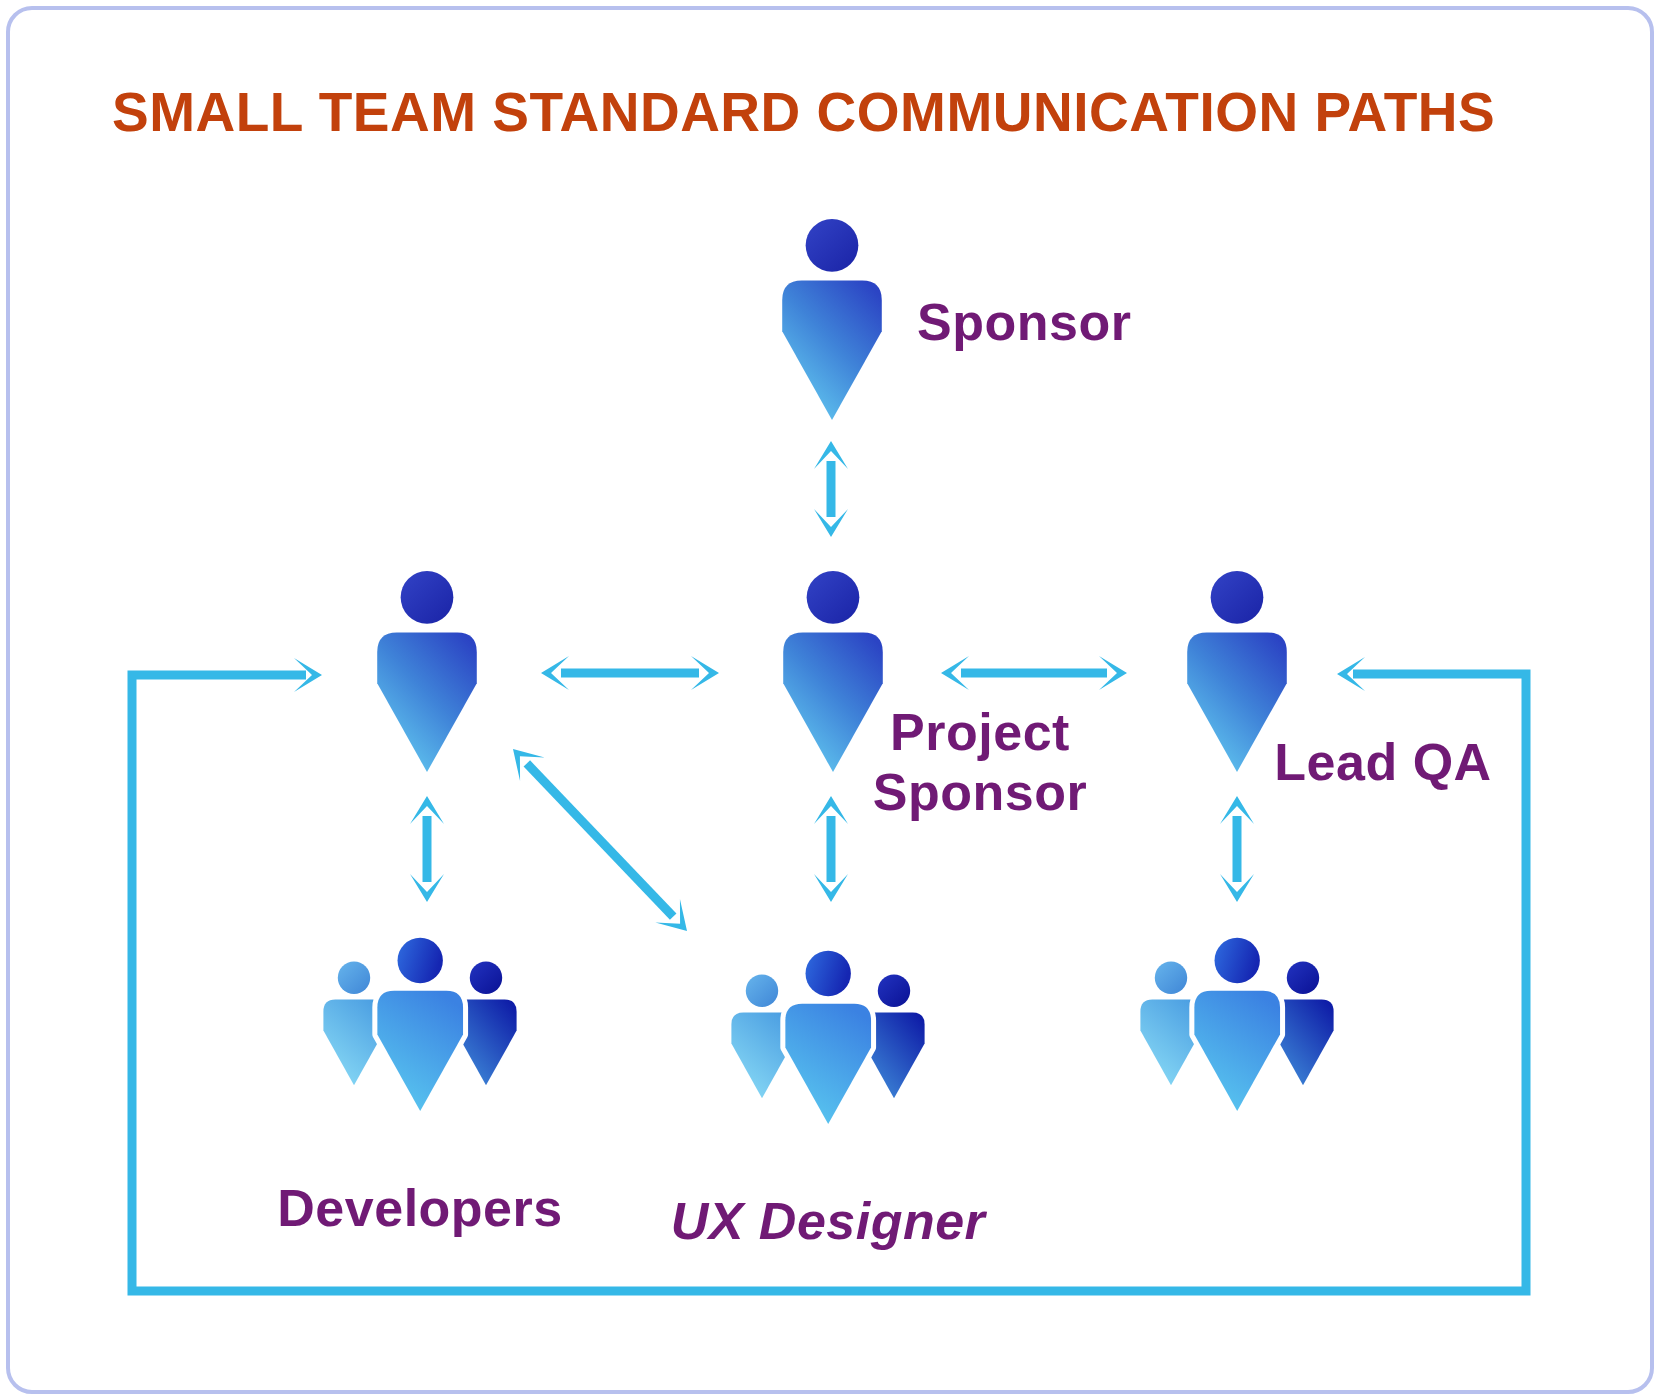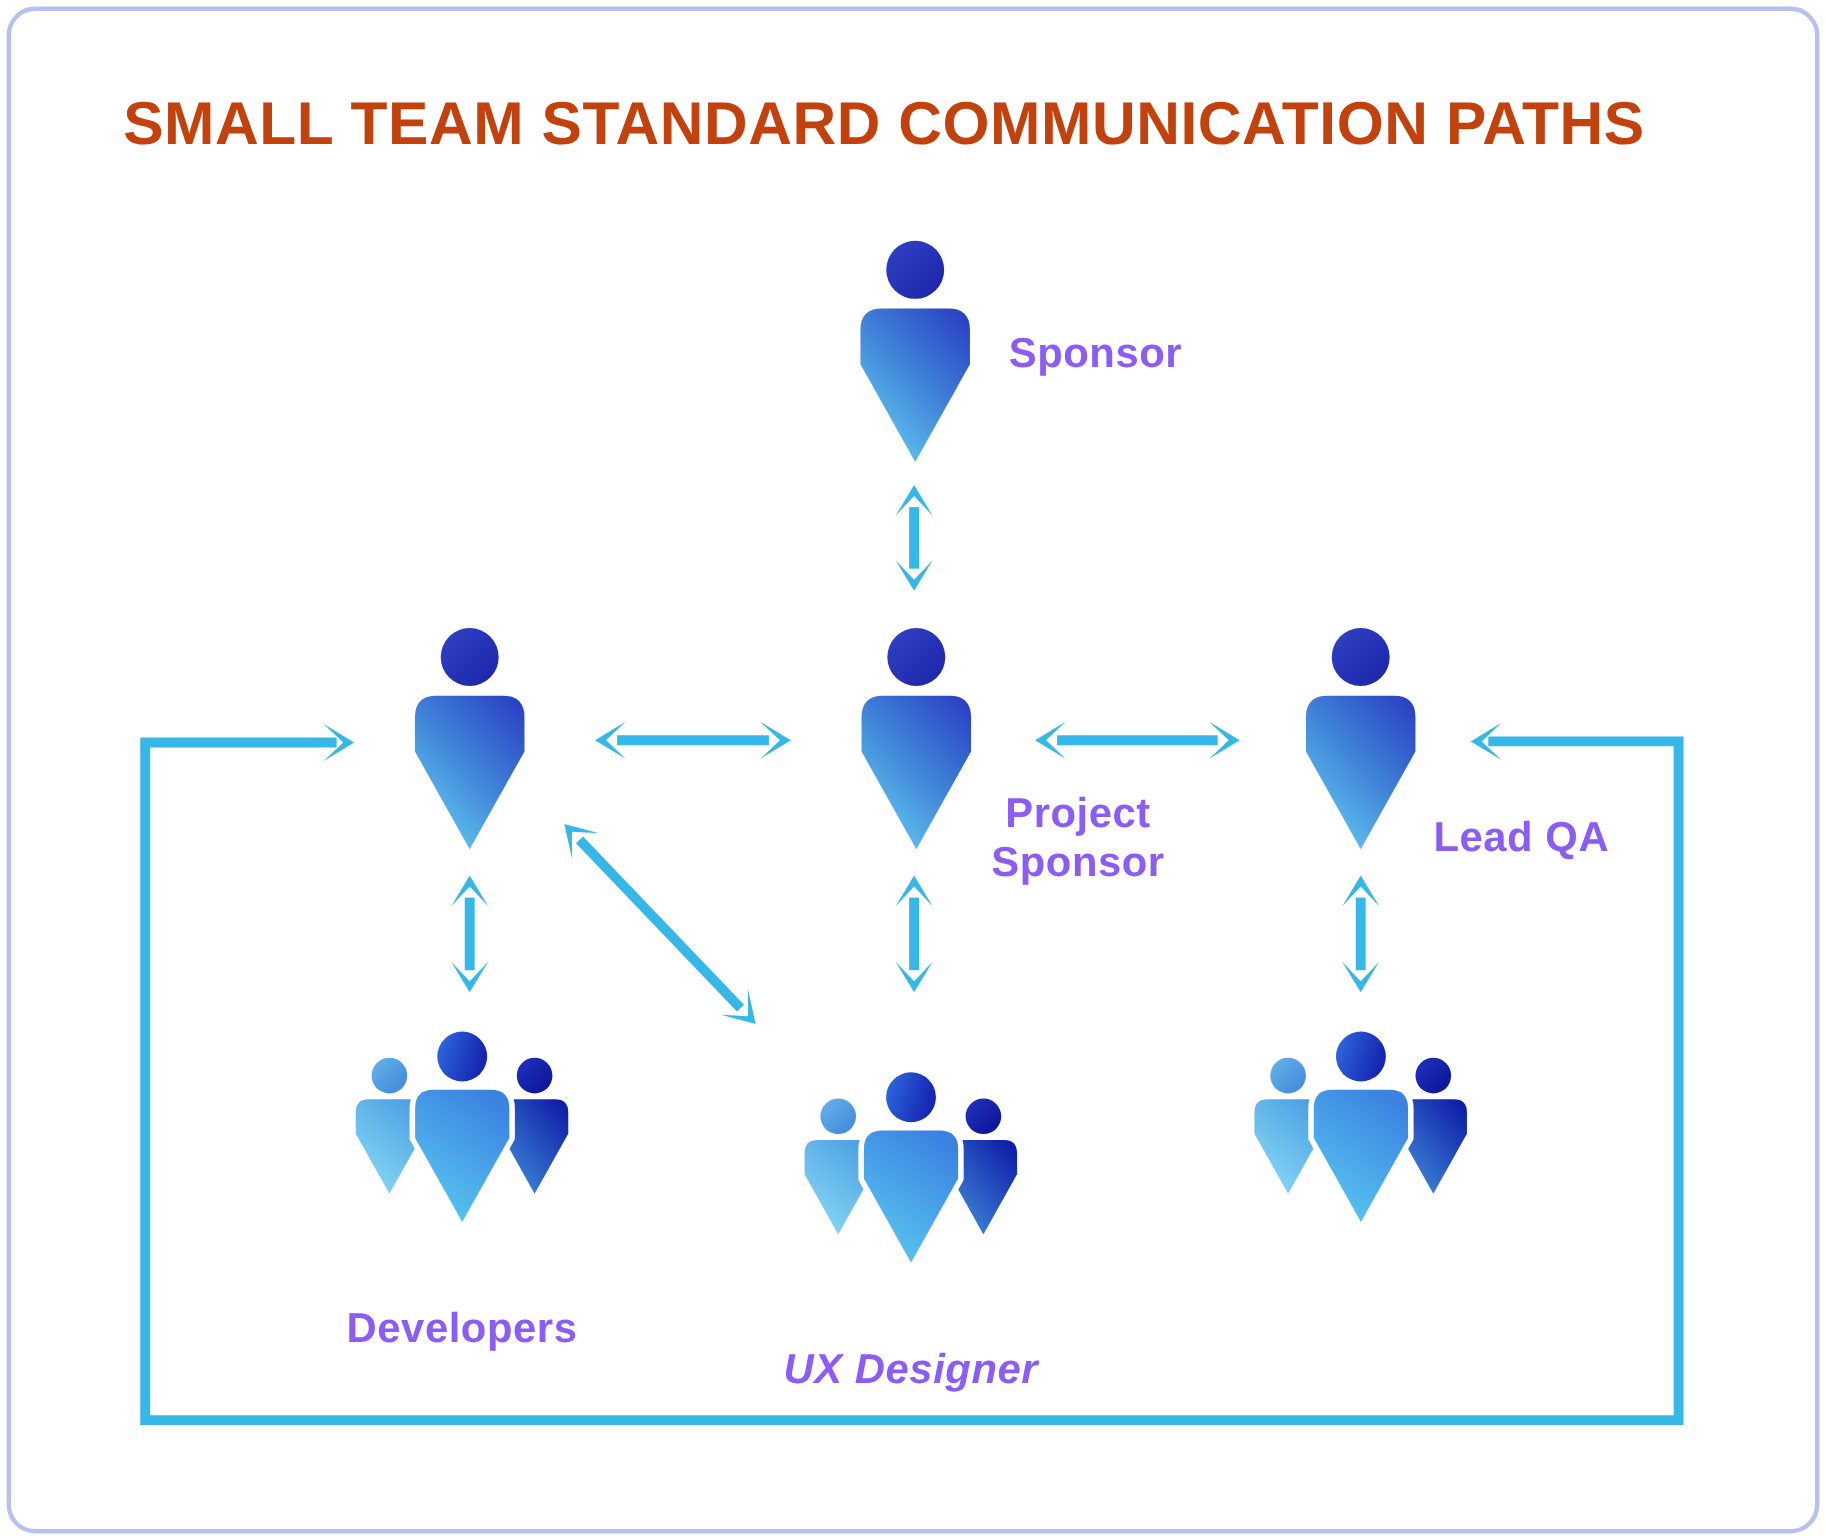--- a/index.html
+++ b/index.html
@@ -13,34 +13,34 @@
   }
   .title{
     position:absolute;left:112px;top:80px;
     font-size:55px;font-weight:bold;color:#c2410c;letter-spacing:.5px;
     white-space:nowrap;
   }
   .layer{position:absolute;left:0;top:0;}
   .node{position:absolute;}
   .icon{position:absolute;left:0;top:0;}
   .label{
-    position:absolute;font-weight:bold;font-size:38px;color:#8b5cf6;
+    position:absolute;font-weight:bold;font-size:52px;color:#701a75;
     white-space:pre;text-align:center;line-height:1.16;letter-spacing:.5px;
   }
   .node-sponsor{left:778px;top:218px;width:108px;height:205px;}
   .node-sponsor .label{left:139px;top:104px;transform:translateY(-50%);text-align:left;}
   .node-lead_developer{left:373px;top:570px;width:108px;height:205px;}
   .node-lead_developer .label{left:-111px;top:187px;transform:translate(-50%,-50%);}
   .node-project_manager{left:779px;top:570px;width:108px;height:205px;}
   .node-project_manager .label{left:201px;top:192px;transform:translate(-50%,-50%);}
   .node-lead_qa{left:1183px;top:570px;width:108px;height:205px;}
   .node-lead_qa .label{left:200px;top:192px;transform:translate(-50%,-50%);}
   .node-developers{left:305px;top:929px;width:230px;height:200px;}
   .node-developers .label{left:50%;top:279px;transform:translate(-50%,-50%);}
-  .node-ux_designer{left:713px;top:966px;width:230px;height:200px;font-style:italic;}
+  .node-ux_designer{left:713px;top:942px;width:230px;height:200px;font-style:italic;}
   .node-ux_designer .label{left:50%;top:279px;transform:translate(-50%,-50%);}
   .node-quality_engineers{left:1122px;top:929px;width:230px;height:200px;}
   .node-quality_engineers .label{left:50%;top:270px;transform:translate(-50%,-50%);}
 </style>
 </head>
 <body>
 
 <svg width="0" height="0" style="position:absolute" aria-hidden="true">
   <defs>
     <linearGradient id="gHead" x1="0" y1="0" x2="1" y2="1">

